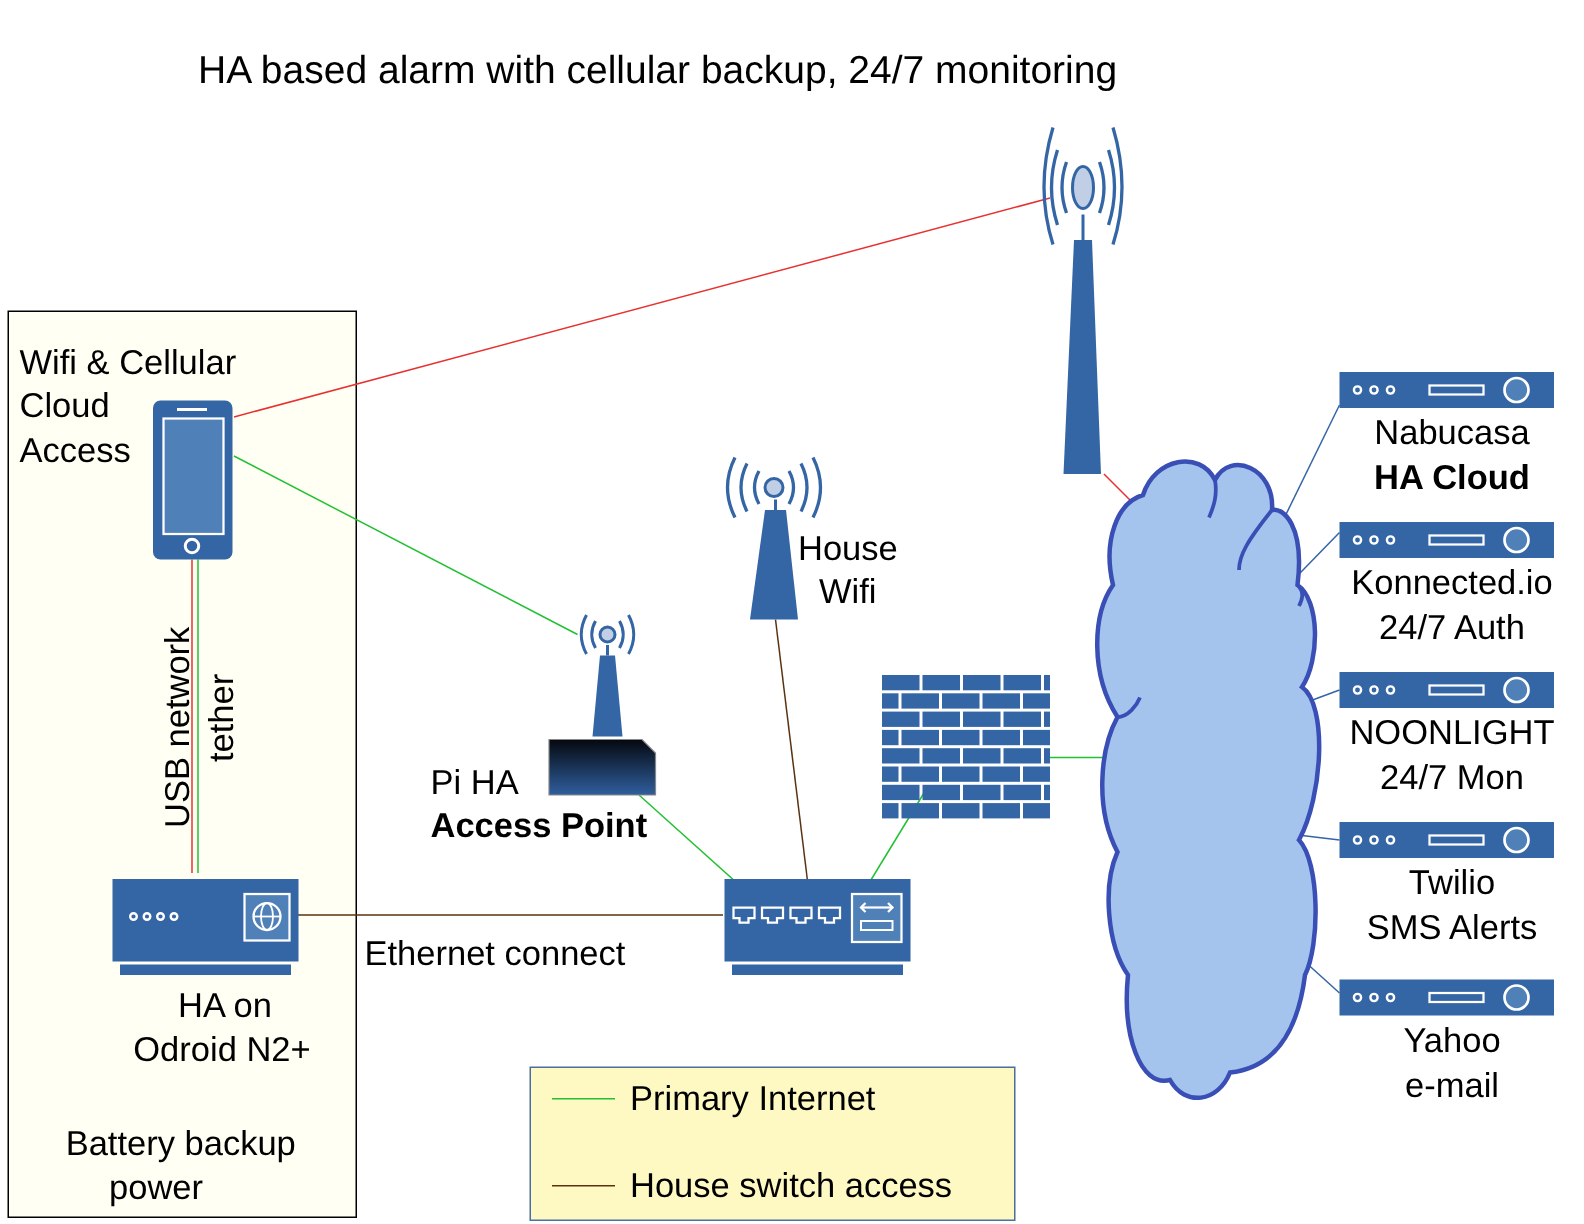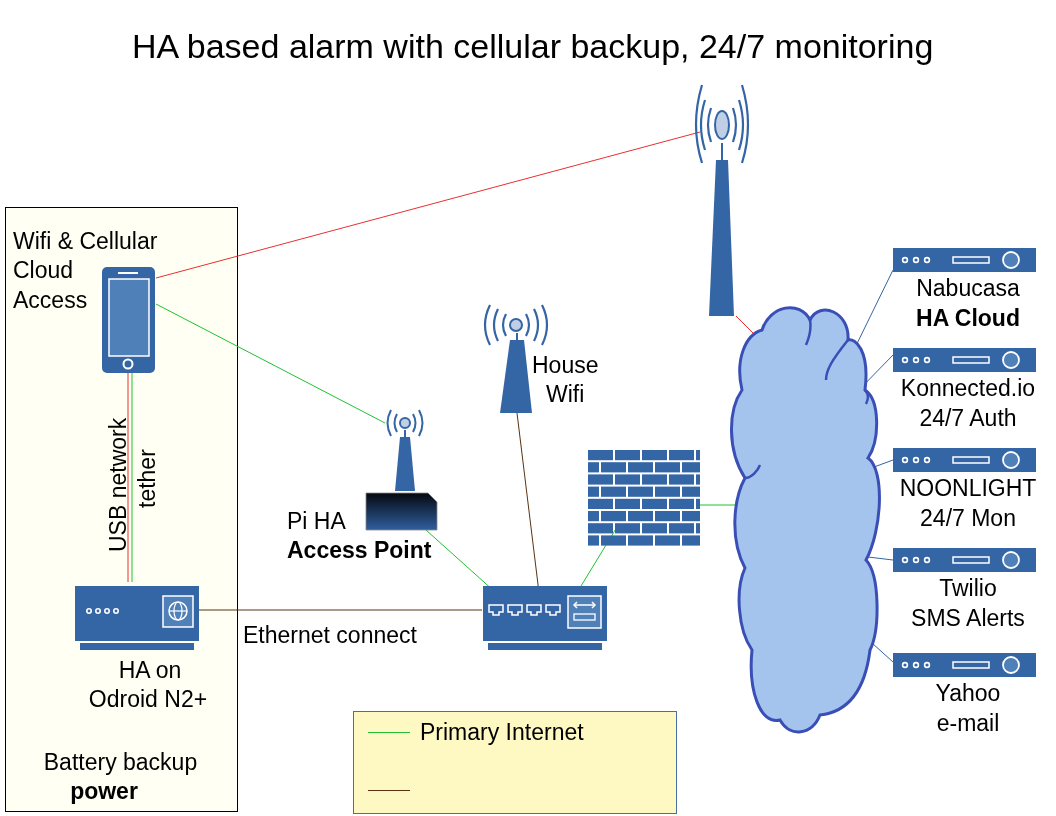--- a/index.html
+++ b/index.html
@@ -1,20 +1,20 @@
 <!DOCTYPE html>
 <html><head>
 <meta charset="utf-8">
 <style>
   html, body { margin: 0; padding: 0; background: #ffffff; }
   body { width: 1056px; height: 816px; position: relative; overflow: hidden;
          font-family: "Liberation Sans", sans-serif; color: #000; }
   .txt { position: absolute; font-size: 23px; line-height: 30px; white-space: nowrap; }
   .center { text-align: center; }
-  #title { position: absolute; left: 132px; top: 30px; font-size: 34px; line-height: 32px; }
+  #title { position: absolute; left: 132px; top: 30px; font-size: 26px; line-height: 32px; }
   #zone { position: absolute; left: 5px; top: 207px; width: 231px; height: 603px;
           background: #fffff3; border: 1px solid #000; }
   #legend { position: absolute; left: 353px; top: 711px; width: 322px; height: 101px;
             background: #fef9c3; border: 1px solid #4a6fa5; }
   .leg-row { position: absolute; left: 14px; height: 30px; display: flex; align-items: center; }
   .leg-line { width: 42px; height: 0; border-top: 1px solid; margin-right: 10px; }
   .leg-label { font-size: 23px; line-height: 30px; }
   svg#canvas { position: absolute; left: 0; top: 0; }
   .vtext { position: absolute; transform-origin: left top; transform: rotate(-90deg);
            font-size: 23px; line-height: 28px; white-space: nowrap; }
@@ -223,21 +223,21 @@
 <div class="txt" style="left:13px; top:255px;">Cloud</div>
 <div class="txt" style="left:13px; top:285px;">Access</div>
 
 <div class="vtext" style="left:104px; top:552px;">USB network</div>
 <div class="vtext" style="left:133px; top:508px;">tether</div>
 
 <div class="txt center" style="left:70px; top:655px; width:160px;">HA on</div>
 <div class="txt center" style="left:68px; top:684px; width:160px;">Odroid N2+</div>
 
 <div class="txt center" style="left:5px; top:747px; width:231px;">Battery backup</div>
-<div class="txt center" style="left:5px; top:776px; width:198px;font-weight:bold;">power</div>
+<div class="txt center" style="left:5px; top:776px; width:198px;">power</div>
 
 <div class="txt" style="left:287px; top:506px;">Pi HA</div>
 <div class="txt" style="left:287px; top:535px;font-weight:bold;">Access Point</div>
 
 <div class="txt" style="left:532px; top:350px;">House</div>
 <div class="txt" style="left:546px; top:379px;">Wifi</div>
 
 <div class="txt" style="left:243px; top:620px;">Ethernet connect</div>
 
 <div id="service-labels">
@@ -253,14 +253,15 @@
     <div class="txt center" style="left: 880px; width: 176px; top: 708px;">e-mail</div>
   </div>
 
 <div id="legend">
   <div class="leg-row" style="top:5px;">
     <span class="leg-line" style="border-color:#22c032;"></span>
     <span class="leg-label">Primary Internet</span>
   </div>
   <div class="leg-row" style="top:63px;">
     <span class="leg-line" style="border-color:#5a3210;"></span>
+    <span class="leg-label">House switch access</span>
   </div>
 </div>
 
 </body></html>

